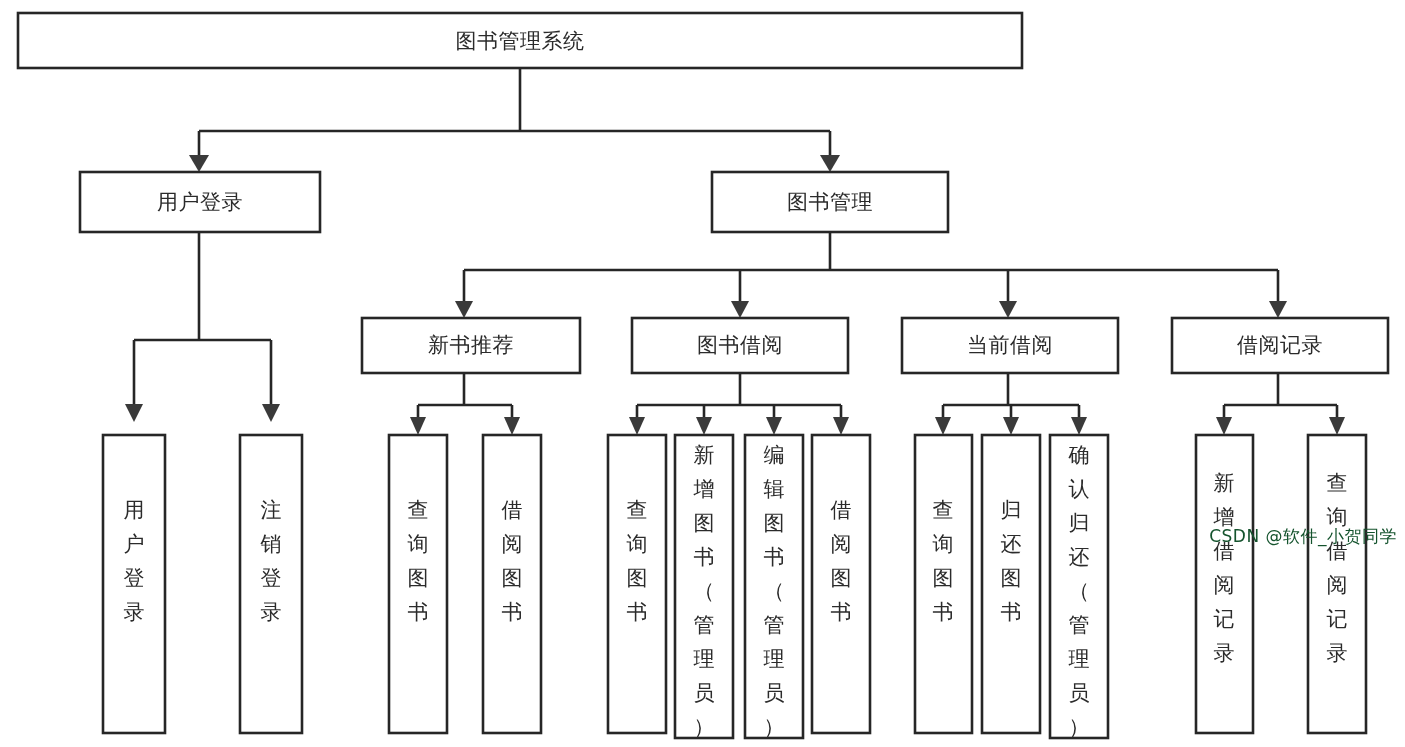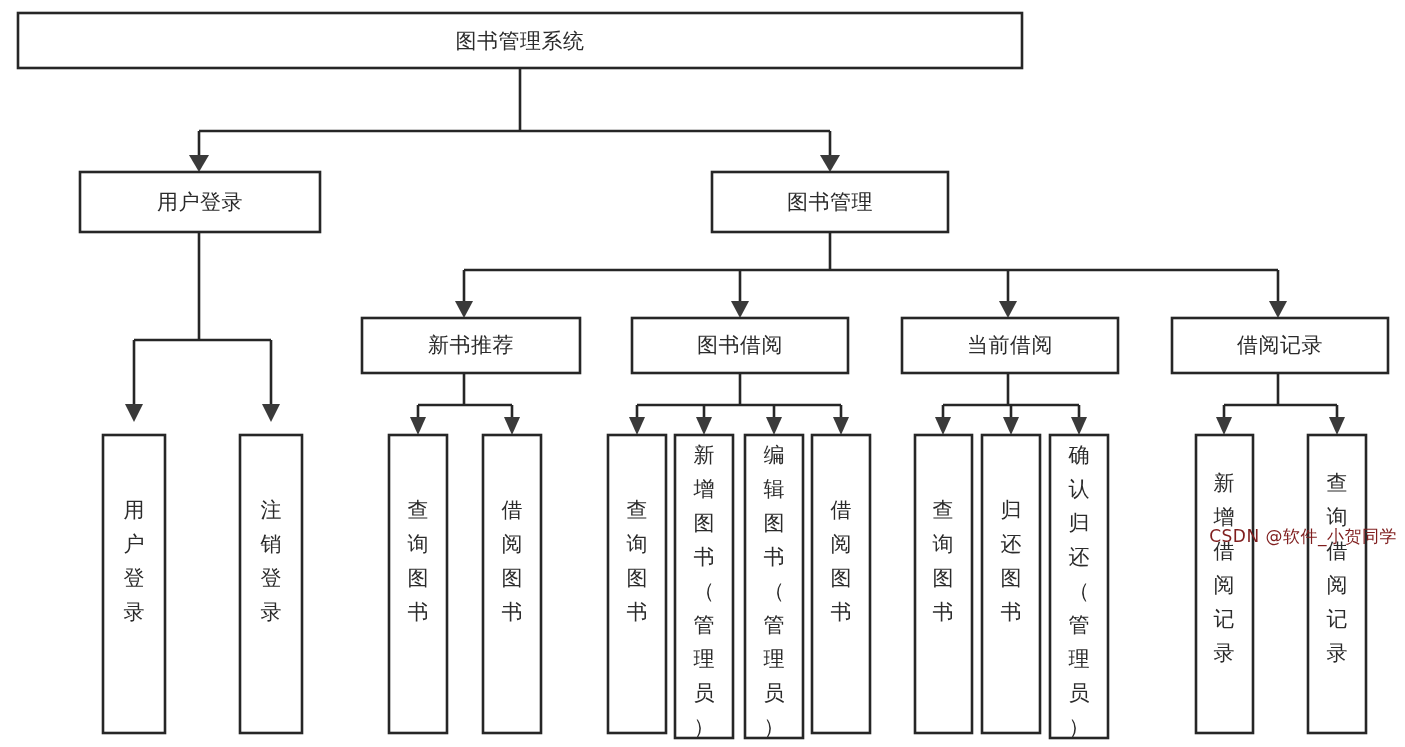--- a/index.html
+++ b/index.html
@@ -56,21 +56,21 @@
     fill: #2b2b2b;
     text-anchor: middle;
     letter-spacing: 0px;
   }
   .watermark {
     position: absolute;
     right: 8px;
     bottom: 6px;
     font-family: "DejaVu Sans", "Liberation Sans", sans-serif;
     font-size: 17px;
-    color: #7f1d1d;
+    color: #14532d;
     white-space: nowrap;
     letter-spacing: 0.5px;
     user-select: none;
   }
 </style>
 </head>
 <body>
 
 <div id="diagram-root">
 

